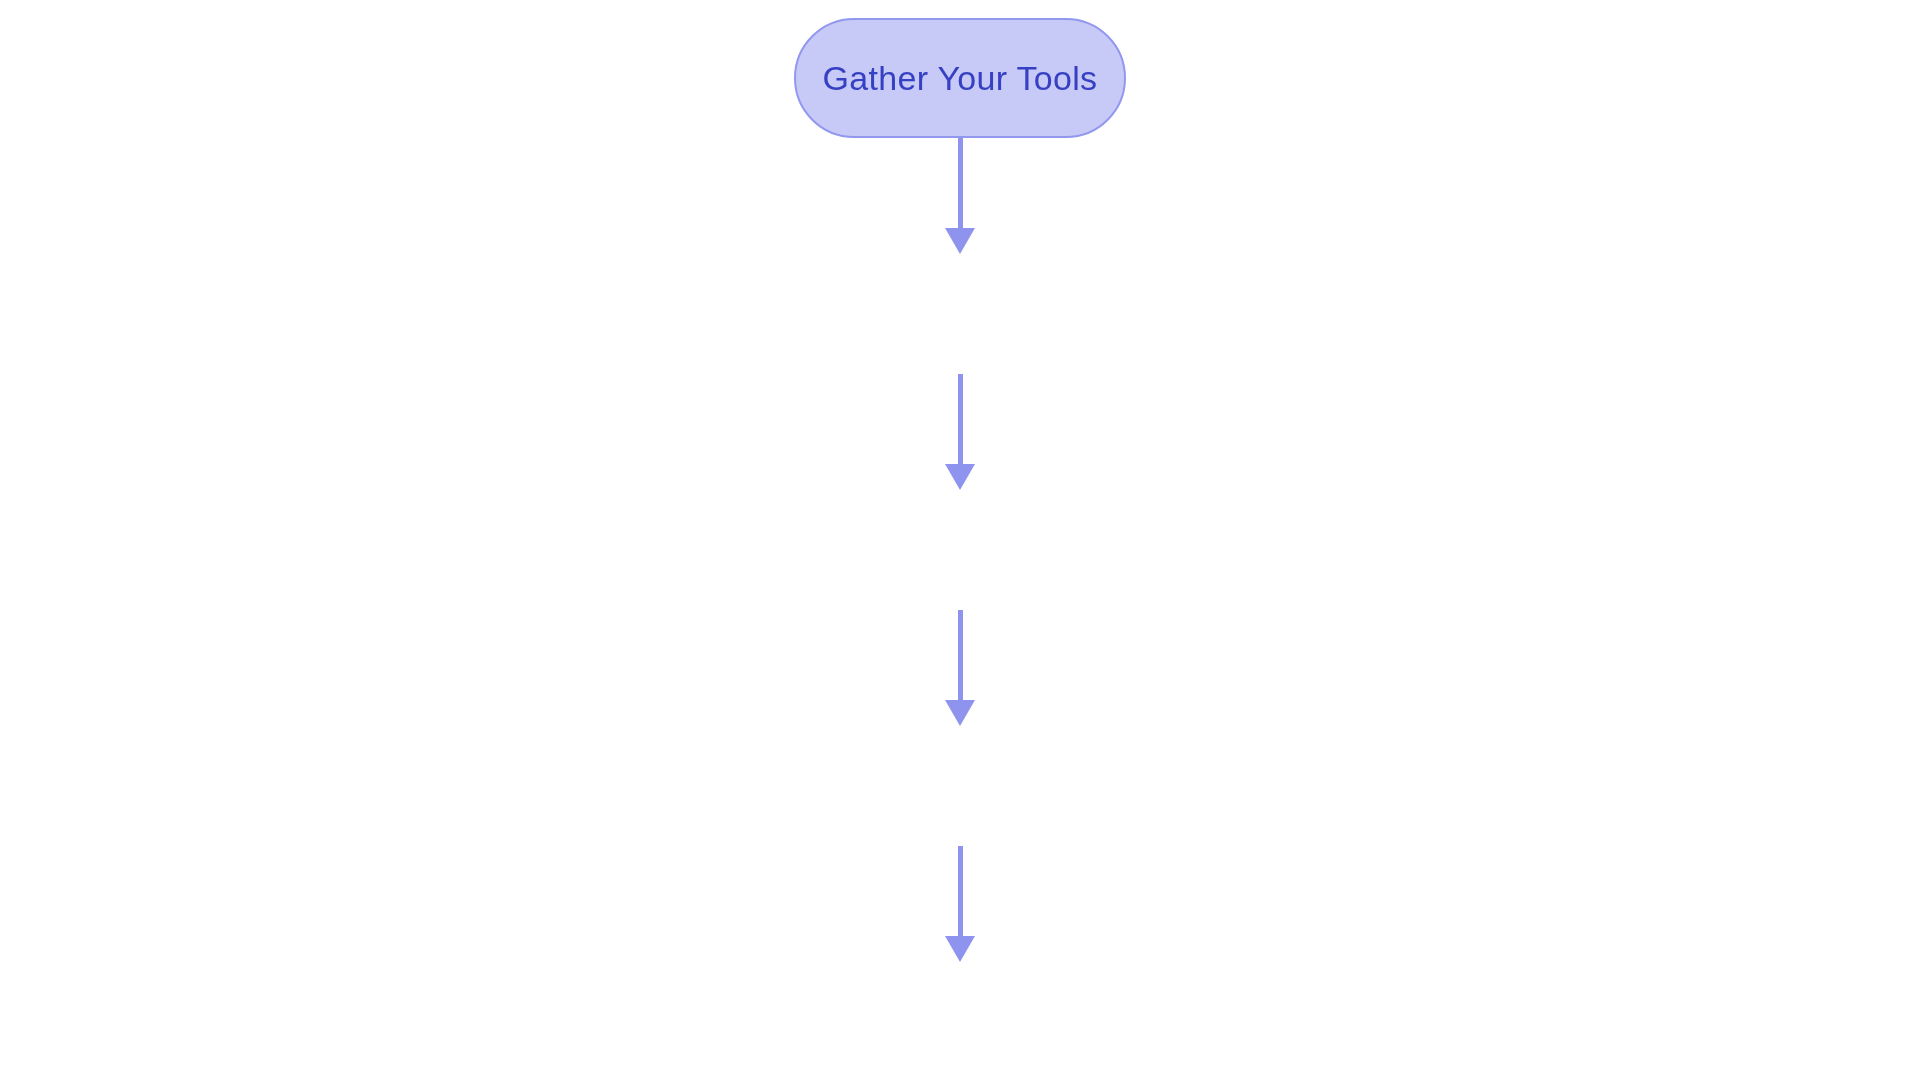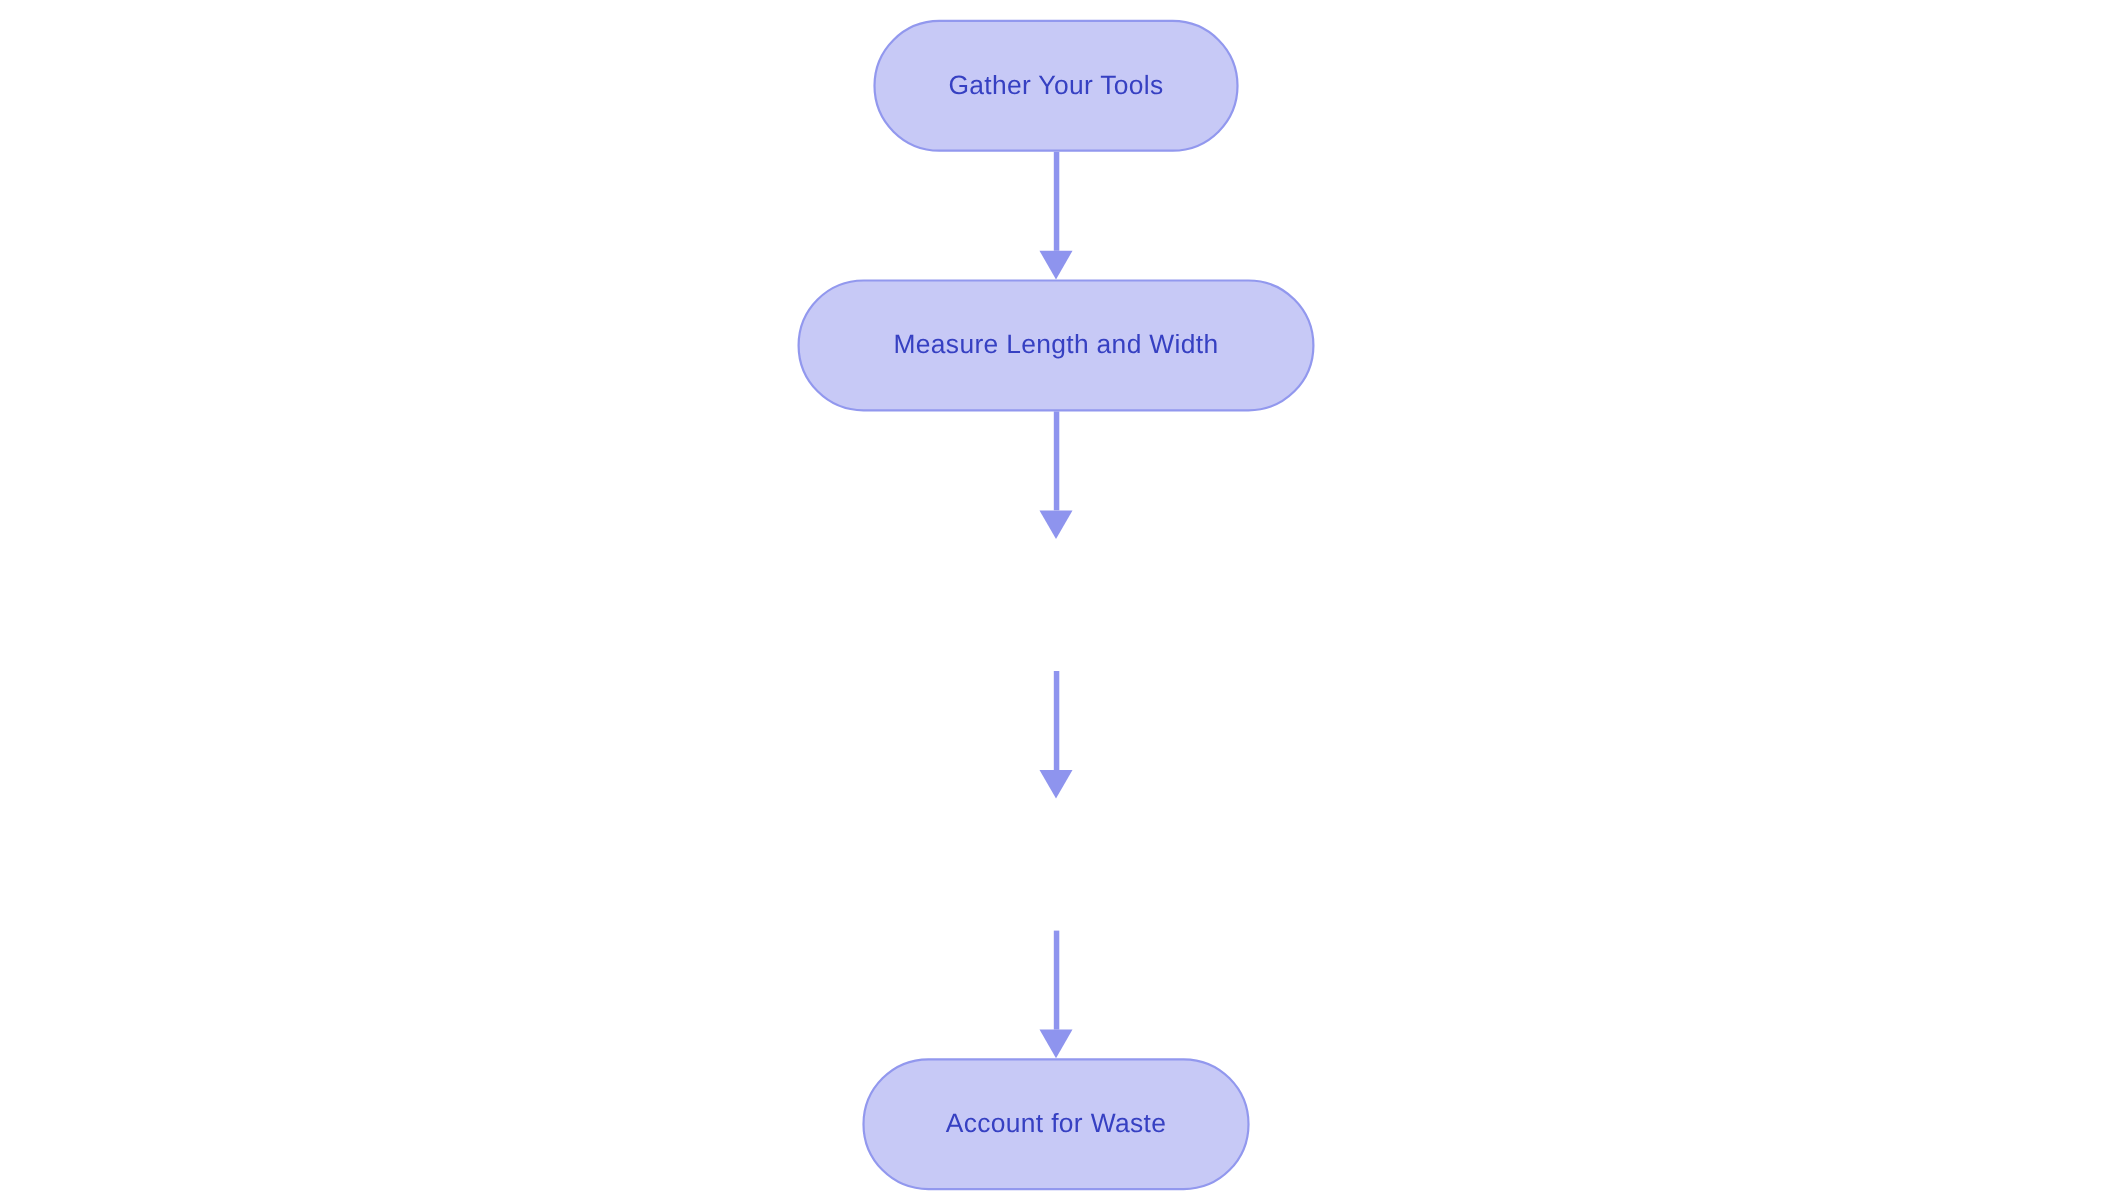--- a/index.html
+++ b/index.html
@@ -23,21 +23,21 @@
     background: var(--node-fill, #c7c9f6);
     border: 2px solid var(--node-border, #9298ee);
     border-radius: 60px;
     display: flex;
     align-items: center;
     justify-content: center;
     box-sizing: border-box;
   }
   .node-label {
     color: var(--text-color, #3640c2);
-    font-size: 24px;
+    font-size: 34px;
     letter-spacing: 0.3px;
     white-space: nowrap;
     line-height: 1;
     text-align: center;
   }
   .node-1 { top: 18px;  width: 332px; }
   .node-2 { top: 254px; width: 470px; }
   .node-3 { top: 490px; width: 468px; }
   .node-4 { top: 726px; width: 322px; }
   .node-5 { top: 962px; width: 352px; }
@@ -75,38 +75,32 @@
 
   <div class="node node-1">
     <span class="node-label">Gather Your Tools</span>
   </div>
 
   <div class="arrow arrow-1">
     <div class="arrow-line"></div>
     <div class="arrow-head"></div>
   </div>
 
-  <div class="node node-2">
-    <span class="node-label">Measure Length and Width</span>
-  </div>
 
   <div class="arrow arrow-2">
     <div class="arrow-line"></div>
     <div class="arrow-head"></div>
   </div>
 
 
   <div class="arrow arrow-3">
     <div class="arrow-line"></div>
     <div class="arrow-head"></div>
   </div>
 
 
   <div class="arrow arrow-4">
     <div class="arrow-line"></div>
     <div class="arrow-head"></div>
   </div>
 
-  <div class="node node-5">
-    <span class="node-label">Account for Waste</span>
-  </div>
 
 </div>
 
 </body></html>

